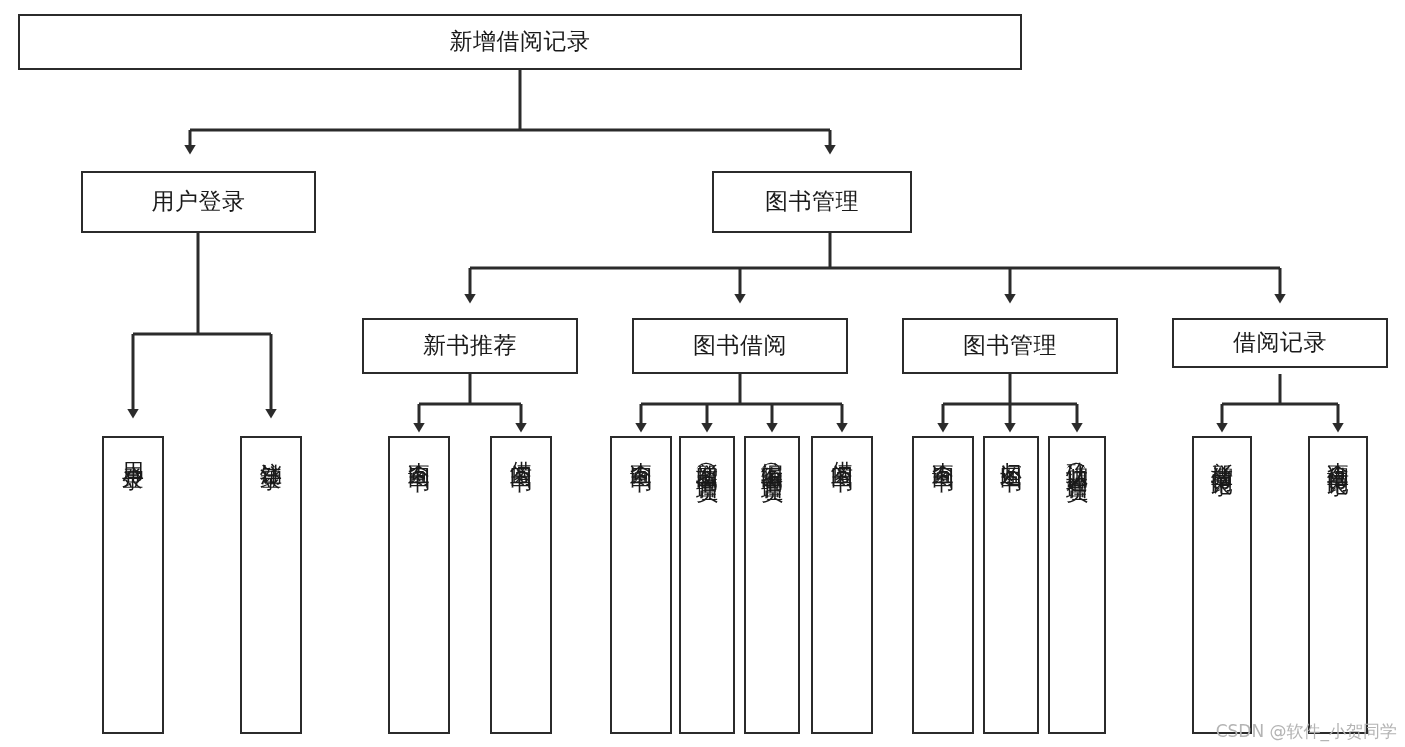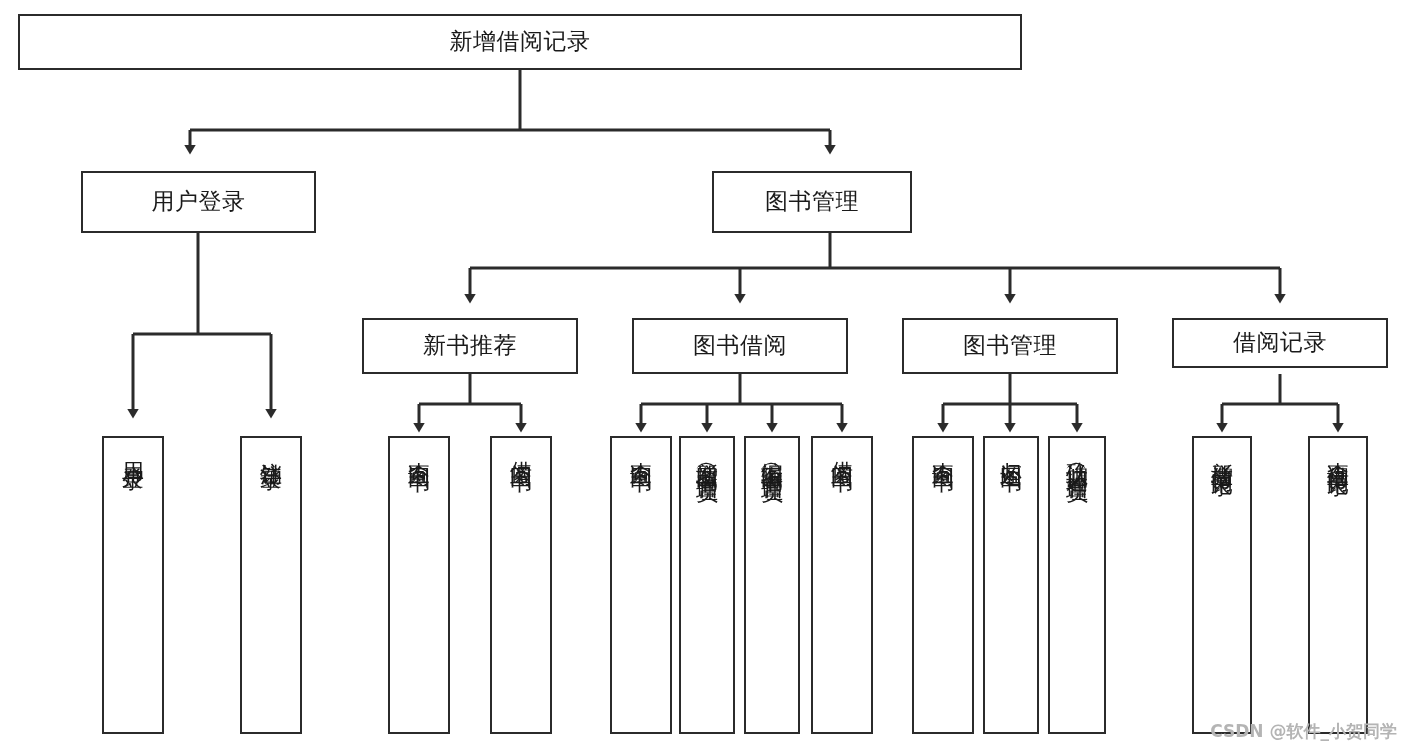--- a/index.html
+++ b/index.html
@@ -62,21 +62,20 @@
   }
   #watermark{
     position:absolute;
     right:8px;
     bottom:4px;
     font-size:17px;
     color:#b4b4b4;
     z-index:5;
     white-space:nowrap;
     font-family:"DejaVu Sans","Liberation Sans",sans-serif;
-    font-weight:bold;
   }
 </style>
 </head>
 <body>
 
 <div id="canvas">
 
   <svg id="edges" viewBox="0 0 1405 747" width="1405" height="747">
     <defs>
       <marker id="arrow" markerWidth="10" markerHeight="12" refX="1.5" refY="6" orient="auto" markerUnits="userSpaceOnUse">

